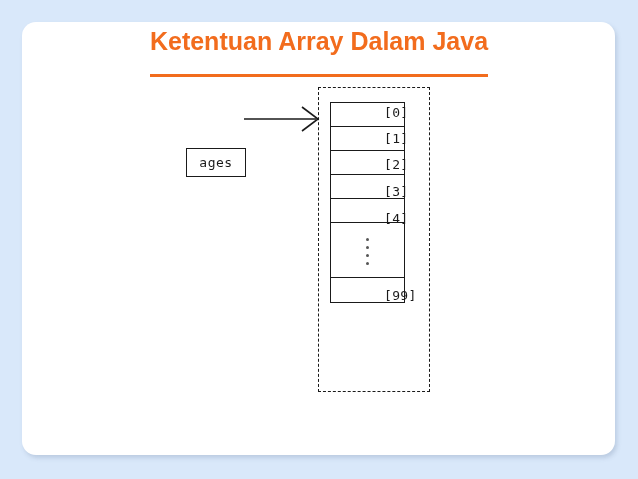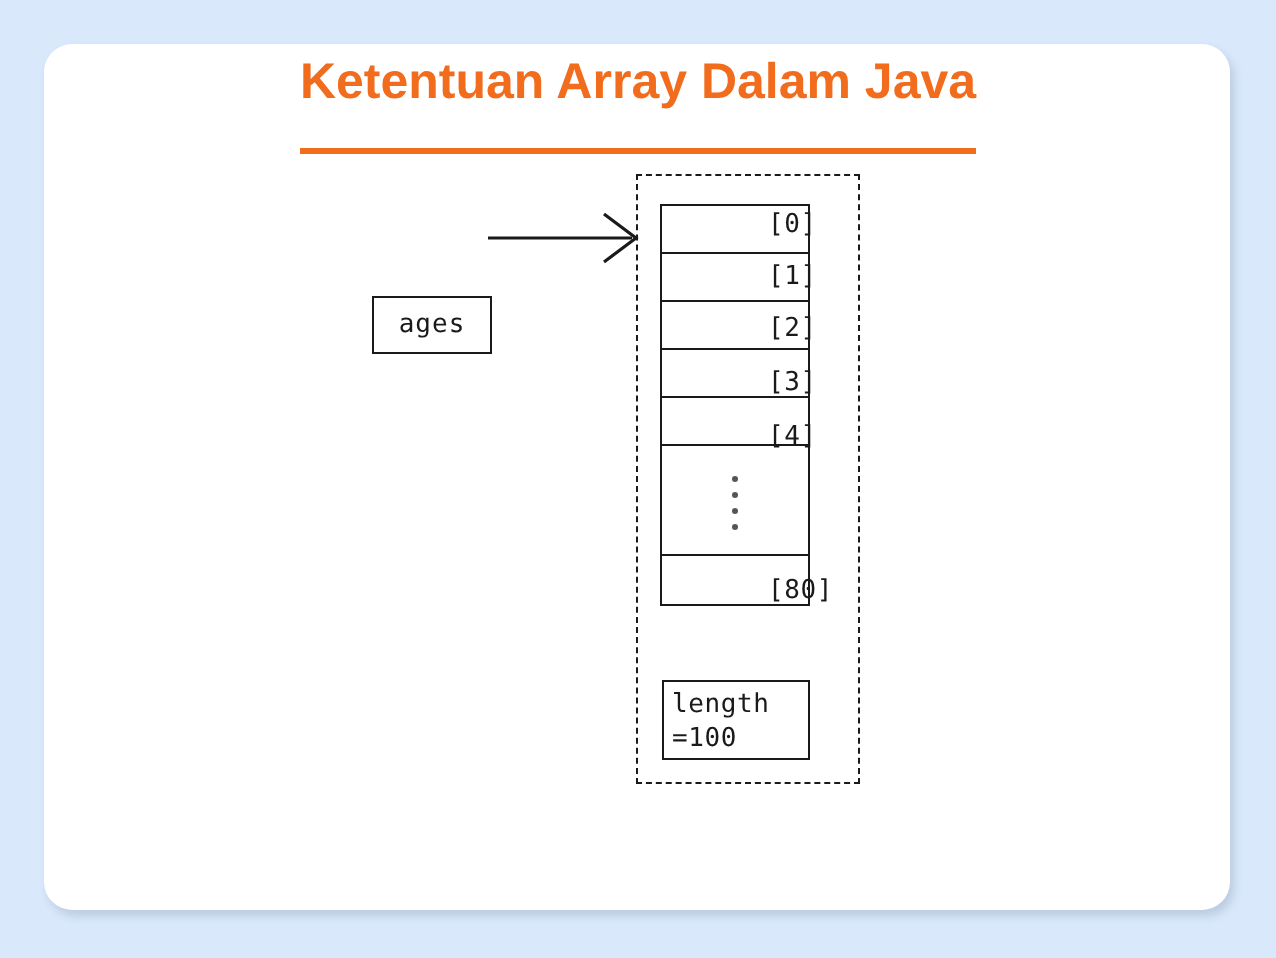--- a/index.html
+++ b/index.html
@@ -226,22 +226,18 @@
           </span>
       </div>
       <div class="array-cell last-cell"></div>
     </div>
 
     <div class="index-label mono" style="top:105px;">[0]</div>
     <div class="index-label mono" style="top:131px;">[1]</div>
     <div class="index-label mono" style="top:157px;">[2]</div>
     <div class="index-label mono" style="top:184px;">[3]</div>
     <div class="index-label mono" style="top:211px;">[4]</div>
-    <div class="index-label mono" style="top:288px;">[80]</div>
-
-    <div id="length-box" class="mono">
-      <div>length</div>
-      <div>=100</div>
-    </div>
+    <div class="index-label mono" style="top:288px;">[99]</div>
+
 
 
   </div>
 </div>
 
 </body></html>

